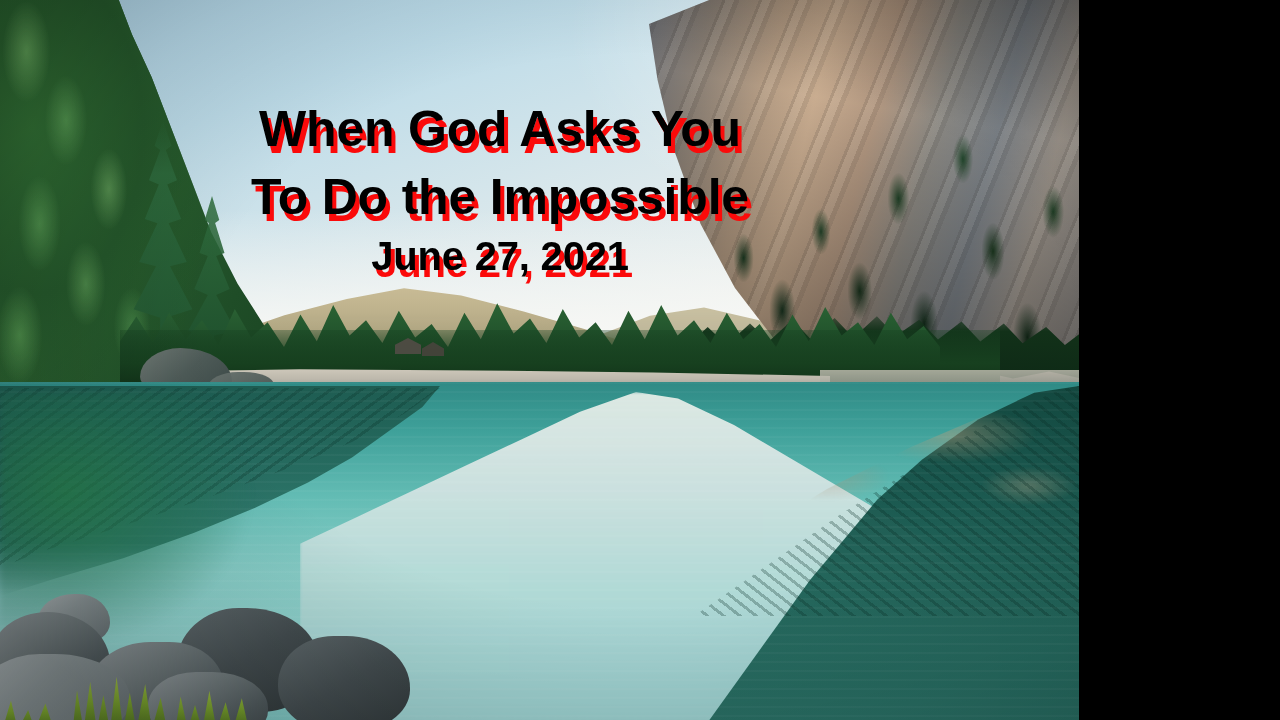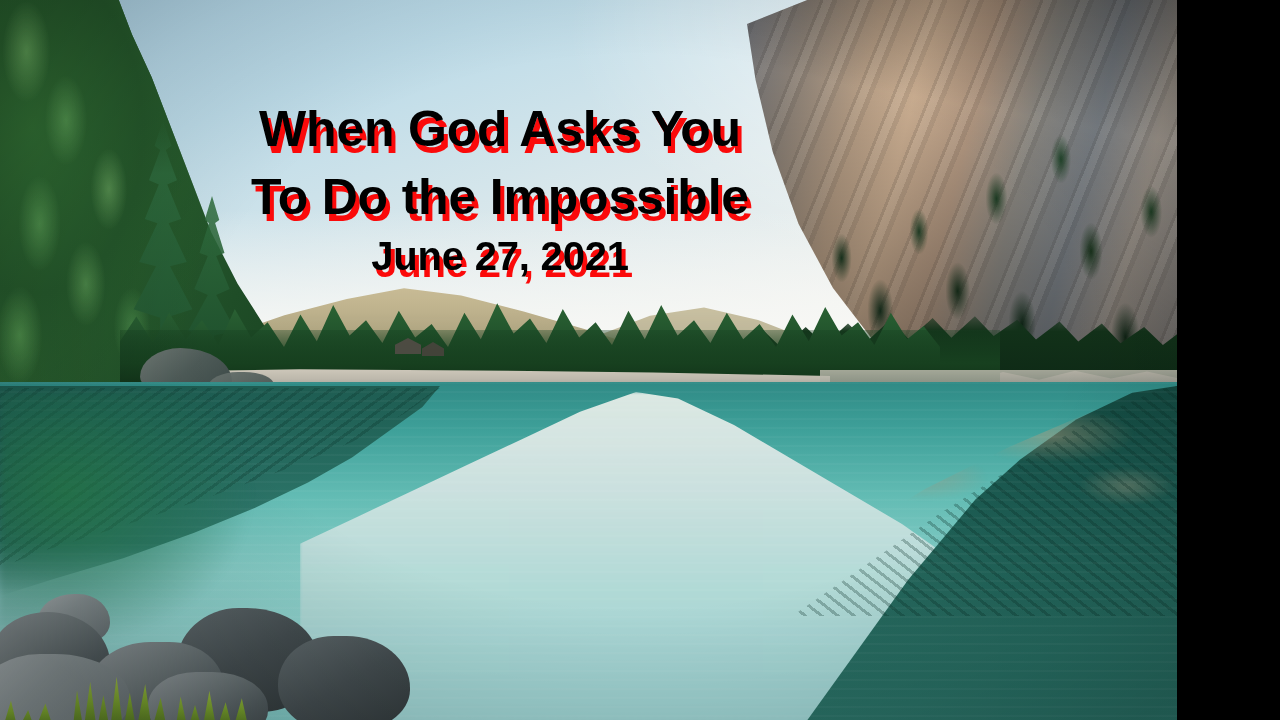--- a/index.html
+++ b/index.html
@@ -10,21 +10,21 @@
   }
   body {
     width: 1280px;
     height: 720px;
     overflow: hidden;
     font-family: "Liberation Sans", sans-serif;
   }
 
   #slide {
     position: relative;
-    width: 1177px;
+    width: 1079px;
     height: 720px;
     overflow: hidden;
     background: #0d3b44;
   }
 
   
   .layer { position: absolute; }
 
   
   #sky {

